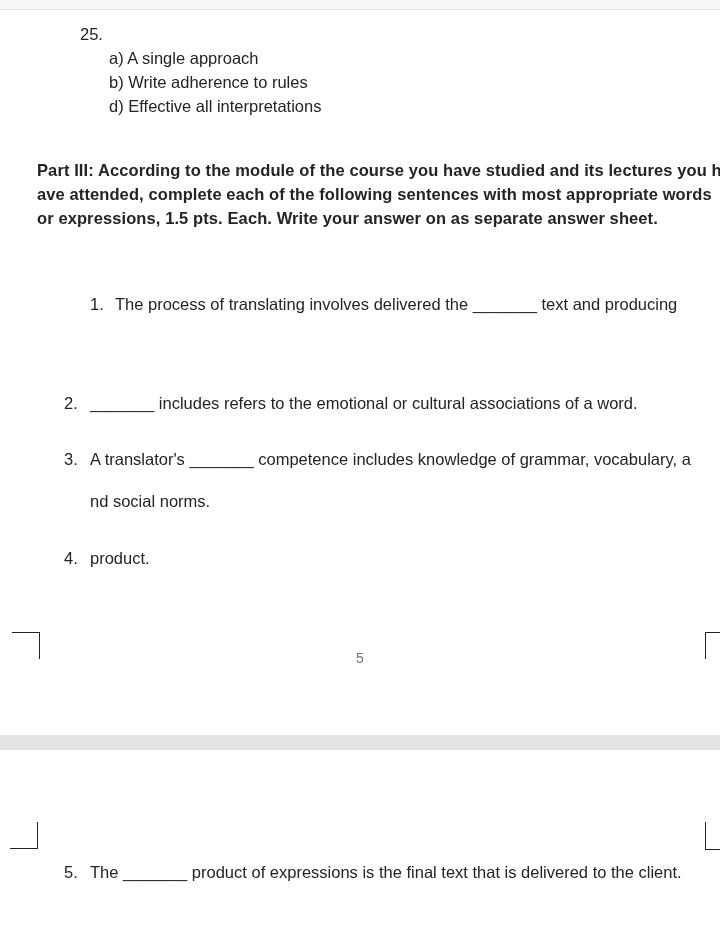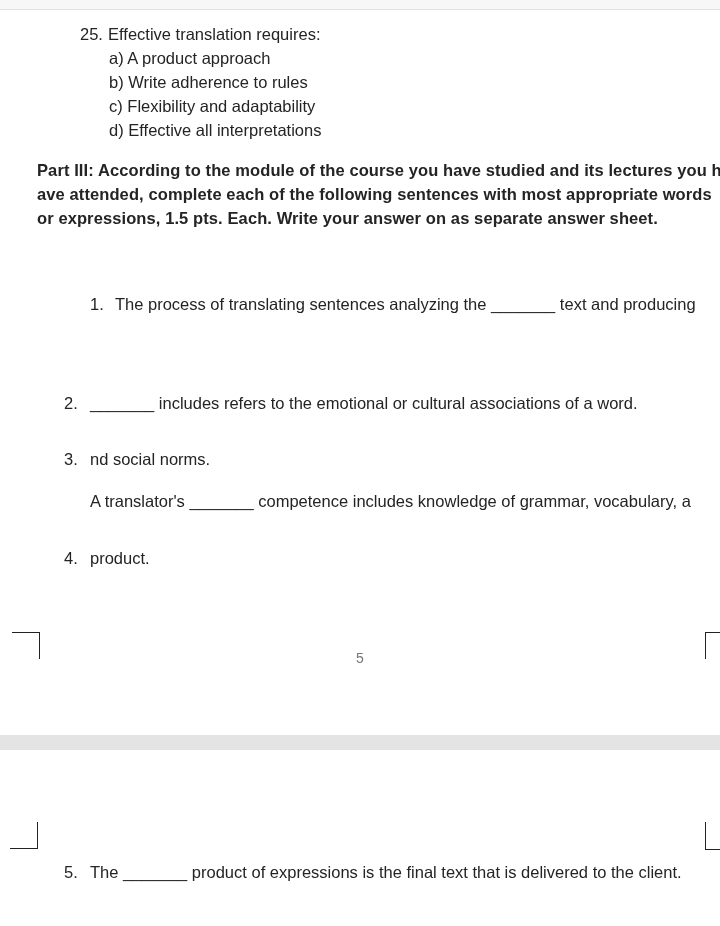--- a/index.html
+++ b/index.html
@@ -77,55 +77,53 @@
 
 <div class="viewport">
 
   <div class="top-strip"></div>
 
   <div>
 
     <div class="q25">
       <div class="q25-stem">
         <span class="q25-num">25.</span>
-        <span>Effective translation requires:</span>
       </div>
       <div class="q25-options">
-        <div>a) A product approach</div>
+        <div>a) A single approach</div>
         <div>b) Write adherence to rules</div>
-        <div>c) Flexibility and adaptability</div>
         <div>d) Effective all interpretations</div>
       </div>
     </div>
 
     <div class="part3">
       <div>Part III: According to the module of the course you have studied and its lectures you h</div>
       <div>ave attended, complete each of the following sentences with most appropriate words</div>
       <div>or expressions, 1.5 pts. Each. Write your answer on as separate answer sheet.</div>
     </div>
 
     <div id="item1" class="fill-item">
       <span class="item-num w25">1.</span>
       <span class="item-lines">
-        <div>The process of translating sentences analyzing the _______ text and producing</div>
+        <div>The process of translating involves delivered the _______ text and producing</div>
       </span>
     </div>
 
     <div id="item2" class="fill-item">
       <span class="item-num w26">2.</span>
       <span class="item-lines">
         <div>_______ includes refers to the emotional or cultural associations of a word.</div>
       </span>
     </div>
 
     <div id="item3" class="fill-item">
       <span class="item-num w26">3.</span>
       <span class="item-lines">
+        <div>A translator's _______ competence includes knowledge of grammar, vocabulary, a</div>
         <div>nd social norms.</div>
-        <div>A translator's _______ competence includes knowledge of grammar, vocabulary, a</div>
       </span>
     </div>
 
     <div id="item4" class="fill-item">
       <span class="item-num w26">4.</span>
       <span class="item-lines">
         <div>product.</div>
       </span>
     </div>
 

